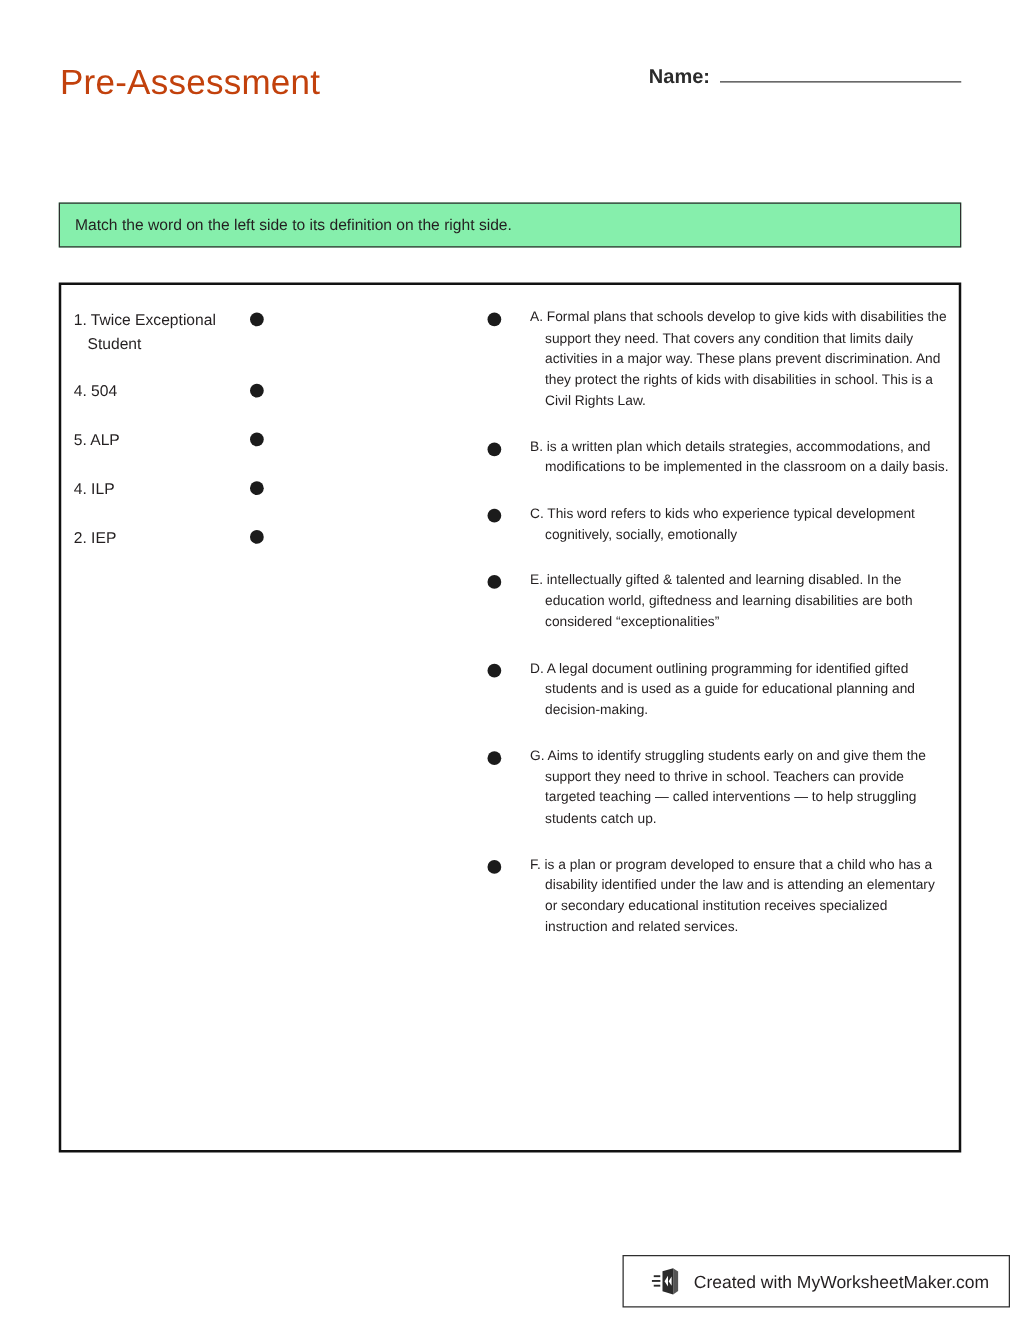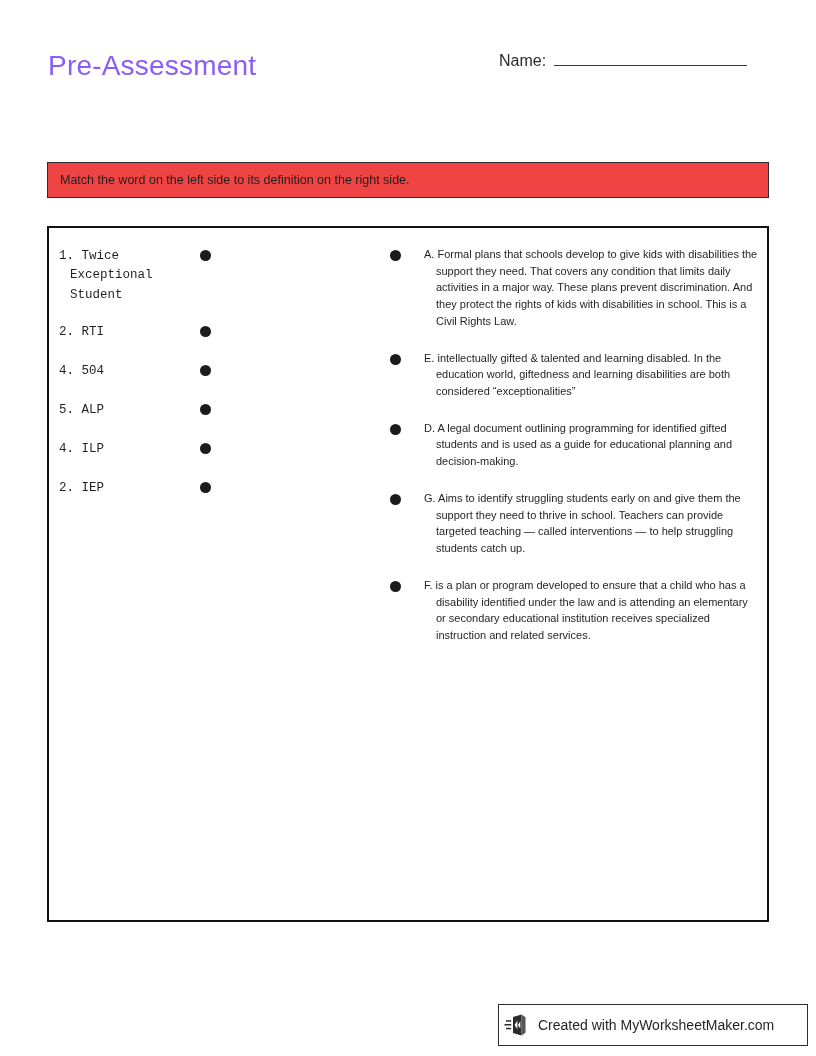--- a/index.html
+++ b/index.html
@@ -25,34 +25,35 @@
     width: 816px;
     height: 80px;
   }
   .page-title {
     position: absolute;
     left: 48px;
     top: 8px;
     font-size: 28px;
     font-weight: 400;
     letter-spacing: 0.2px;
-    color: #8b5cf6;
+    color: #c2410c;
     white-space: nowrap;
   }
   .field-block {
     position: absolute;
     right: 47px;
     top: 6px;
     width: 270px;
   }
   .field-row {
     display: flex;
     align-items: baseline;
-    justify-content: flex-start;
+    justify-content: flex-end;
     height: 38px;
+    font-weight: bold;
   }
   .field-label {
     font-size: 16px;
     color: #2b2b2b;
     white-space: nowrap;
     padding-right: 8px;
   }
   .field-line {
     width: 193px;
     border-bottom: 1.6px solid #3a3a3a;
@@ -63,21 +64,21 @@
   .instruction-box {
     position: absolute;
     left: 47px;
     top: 162px;
     width: 722px;
     height: 36px;
     border: 1.5px solid #2e2e2e;
     display: flex;
     align-items: center;
     padding: 0 12px;
-    background: #ef4444;
+    background: #86efac;
   }
   .instruction-text {
     font-size: 12.5px;
     color: #231f20;
     line-height: 1.3;
   }
 
   
   .match-box {
     position: absolute;
@@ -108,21 +109,20 @@
     min-height: 22px;
   }
   .term-text {
     width: 122px;
     font-size: 12.5px;
     line-height: 1.55;
     color: #231f20;
     padding-left: 5px;
     text-indent: -11px;
     padding-top: 1px;
-    font-family: Liberation Mono, monospace;
   }
   .dot {
     width: 11px;
     height: 11px;
     border-radius: 50%;
     background: #1b1b1b;
     flex: 0 0 auto;
   }
   .term-dot {
     margin-left: 13px;
@@ -158,21 +158,21 @@
   .footer-badge {
     position: absolute;
     left: 498px;
     top: 1004px;
     width: 310px;
     height: 42px;
     border: 1.5px solid #2e2e2e;
     background: #fff;
     display: flex;
     align-items: center;
-    padding-left: 5px;
+    padding-left: 22px;
   }
   .footer-logo {
     width: 26px;
     height: 26px;
     flex: 0 0 auto;
     margin-right: 8px;
     display: block;
   }
   .footer-text {
     font-size: 14px;
@@ -200,24 +200,20 @@
 
 <div class="match-box">
   <div class="columns">
 
     <div class="terms-col">
       <div class="term-row">
         <span class="term-text">1. Twice Exceptional Student</span>
         <span class="dot term-dot"></span>
       </div>
       <div class="term-row">
-        <span class="term-text">2. RTI</span>
-        <span class="dot term-dot"></span>
-      </div>
-      <div class="term-row">
         <span class="term-text">4. 504</span>
         <span class="dot term-dot"></span>
       </div>
       <div class="term-row">
         <span class="term-text">5. ALP</span>
         <span class="dot term-dot"></span>
       </div>
       <div class="term-row">
         <span class="term-text">4. ILP</span>
         <span class="dot term-dot"></span>
@@ -225,20 +221,28 @@
       <div class="term-row">
         <span class="term-text">2. IEP</span>
         <span class="dot term-dot"></span>
       </div>
     </div>
 
     <div class="defs-col">
       <div class="def-row">
         <span class="dot def-dot"></span>
         <span class="def-text">A. Formal plans that schools develop to give kids with disabilities the support they need. That covers any condition that limits daily activities in a major way. These plans prevent discrimination. And they protect the rights of kids with disabilities in school. This is a Civil Rights Law.</span>
+      </div>
+      <div class="def-row">
+        <span class="dot def-dot"></span>
+        <span class="def-text">B. is a written plan which details strategies, accommodations, and modifications to be implemented in the classroom on a daily basis.</span>
+      </div>
+      <div class="def-row">
+        <span class="dot def-dot"></span>
+        <span class="def-text">C. This word refers to kids who experience typical development cognitively, socially, emotionally</span>
       </div>
       <div class="def-row">
         <span class="dot def-dot"></span>
         <span class="def-text">E. intellectually gifted &amp; talented and learning disabled. In the education world, giftedness and learning disabilities are both considered “exceptionalities”</span>
       </div>
       <div class="def-row">
         <span class="dot def-dot"></span>
         <span class="def-text">D. A legal document outlining programming for identified gifted students and is used as a guide for educational planning and decision-making.</span>
       </div>
       <div class="def-row">

